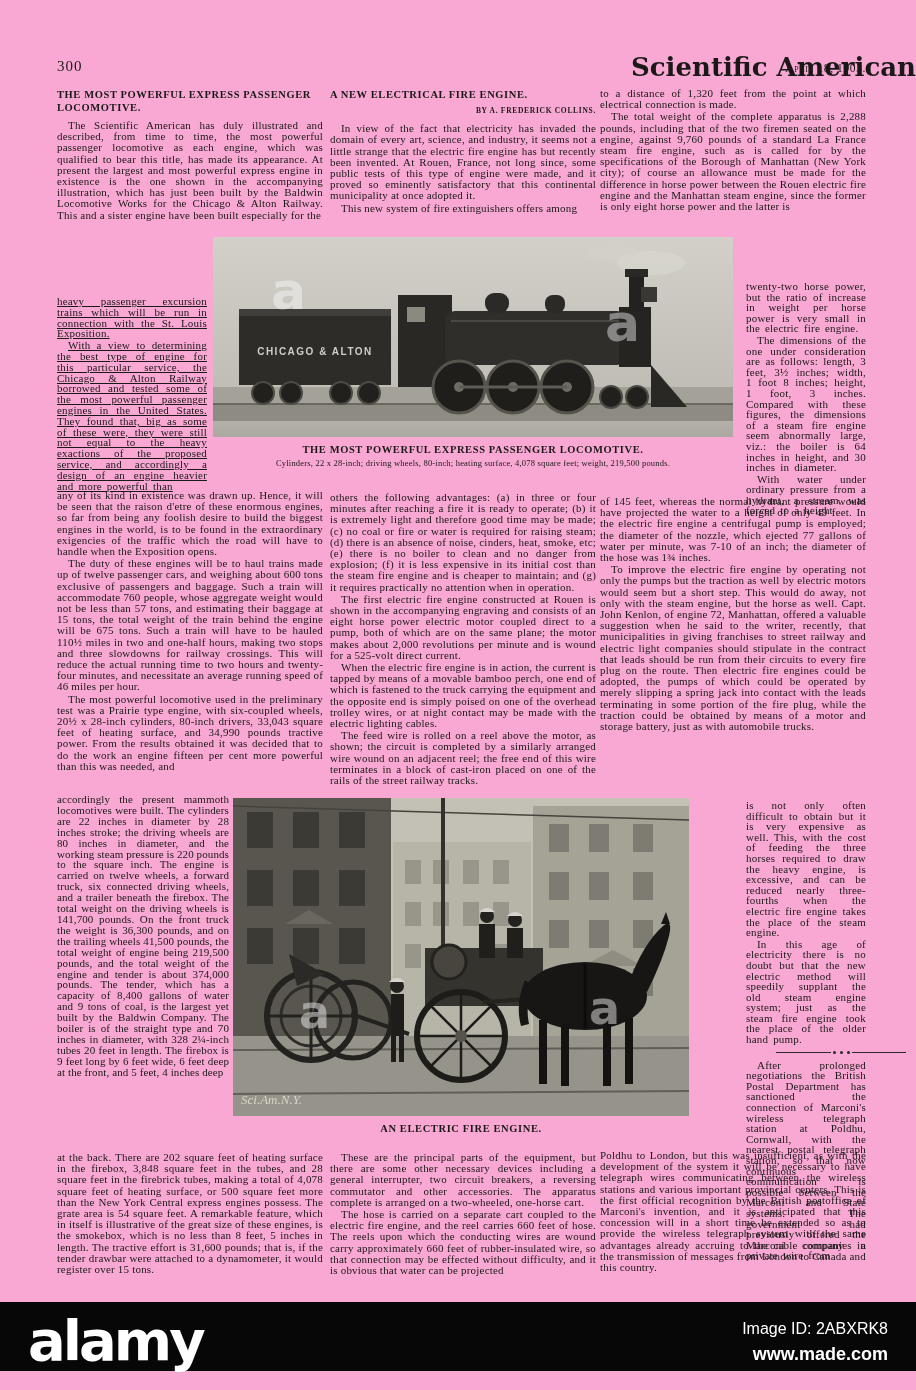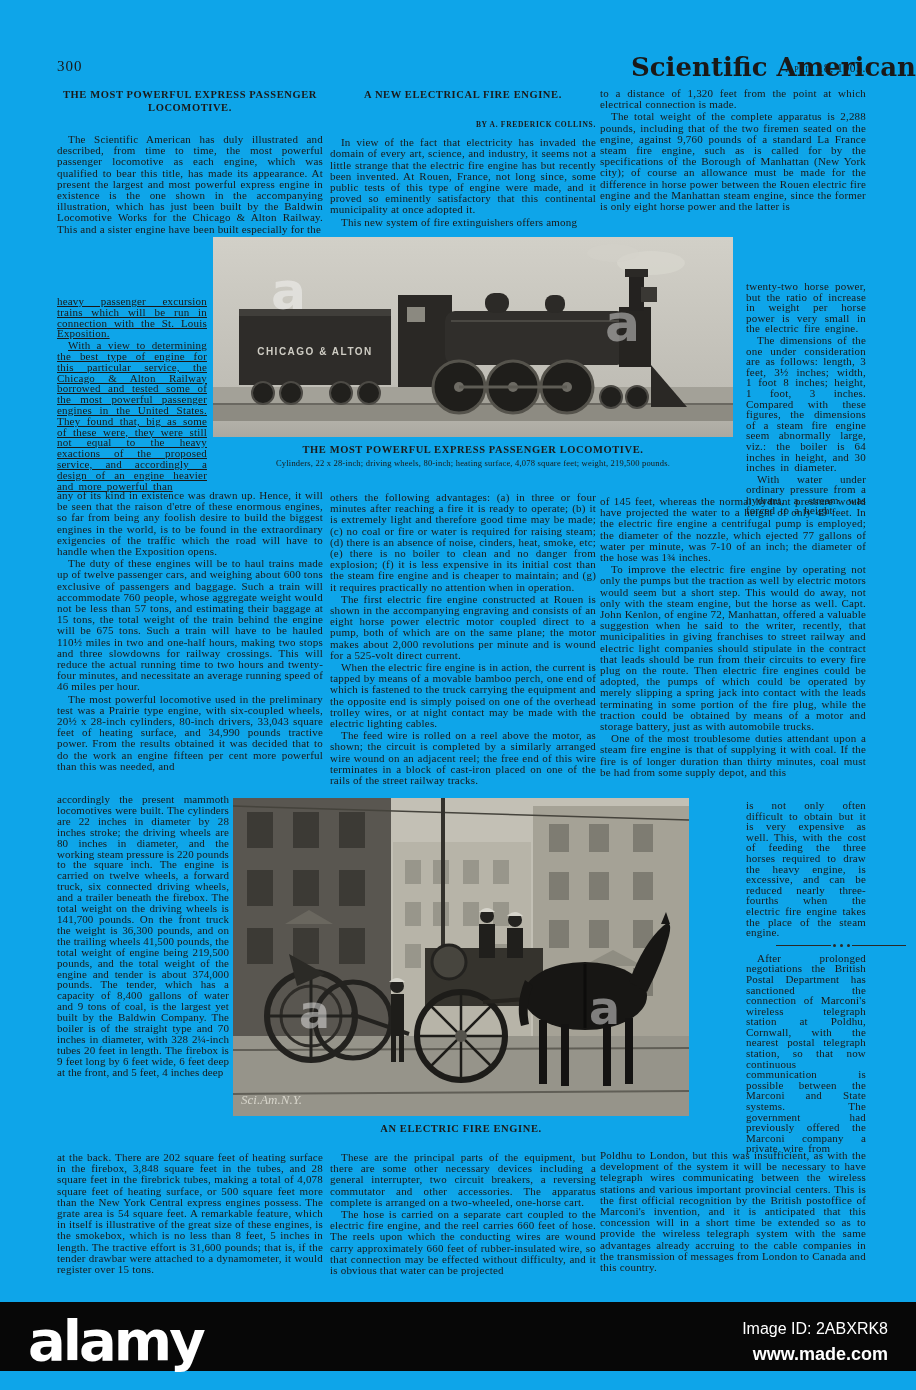--- a/index.html
+++ b/index.html
@@ -1,32 +1,32 @@
 <!DOCTYPE html>
 <html><head>
 <meta charset="utf-8">
 <style>
   html,body{margin:0;padding:0;background:#e9e8e4;}
-  .page{position:relative;width:916px;height:1390px;background:#0ea5e9;overflow:hidden;
+  .page{position:relative;width:916px;height:1390px;background:#f9a8d4;overflow:hidden;
         font-family:"Liberation Serif",serif;color:#1a1918;}
   
   .pagenum{position:absolute;left:57px;top:58px;font-size:15px;letter-spacing:1px;}
   .masthead{position:absolute;left:0;top:52px;width:916px;text-align:right;
             font-family:"DejaVu Serif",serif;font-weight:bold;font-size:26px;letter-spacing:0px;}
   .issuedate{position:absolute;right:50px;top:62px;font-size:11.5px;font-variant:small-caps;letter-spacing:.6px;}
   
   .col{position:absolute;width:266px;text-align:justify;font-size:11px;line-height:11.2px;
        letter-spacing:.2px;z-index:1;}
   .para{text-indent:11px;margin:0 0 1px 0;}
   .cont{text-indent:0;}
   .narrow-l{width:150px;line-height:10.8px;word-spacing:2px;}
   .narrow-l2{width:172px;line-height:10.9px;letter-spacing:.1px;}
   .narrow-r{width:120px;margin-left:auto;line-height:10.6px;word-spacing:2px;}
-  .art-title{font-weight:bold;font-size:10.5px;line-height:13px;text-align:center;
-             letter-spacing:.6px;margin:0 0 20px 0;text-indent:0;}
+  .art-title{font-weight:bold;font-size:10.5px;line-height:13px;text-align:left;
+             letter-spacing:.6px;margin:0 0 6px 0;text-indent:0;}
   .byline{font-weight:bold;font-size:7.5px;text-align:right;letter-spacing:.7px;margin:-2px 0 7px 0;text-indent:0;}
   
   .photo-block{position:absolute;z-index:2;}
   .photo-frame{display:block;}
   .cap-main{font-weight:bold;font-size:10.5px;letter-spacing:.6px;text-align:center;margin-top:7px;}
   .cap-sub{font-size:8.5px;text-align:center;margin-top:3px;letter-spacing:.2px;}
   
   .orn{width:130px;margin:6px auto 6px;margin-left:30px;display:flex;align-items:center;}
   .orn .ln{flex:1;height:1px;background:#2a2927;}
   .orn .dot{width:3px;height:3px;border-radius:50%;background:#2a2927;margin:0 2px;}
@@ -95,25 +95,25 @@
   <div class="col" style="left:600px;top:242px;margin-top:39px;">
     <div class="narrow-r">
       <p class="para cont">twenty-two horse power, but the ratio of increase in weight per horse power is very small in the electric fire engine.</p>
       <p class="para">The dimensions of the one under consideration are as follows: length, 3 feet, 3½ inches; width, 1 foot 8 inches; height, 1 foot, 3 inches. Compared with these figures, the dimensions of a steam fire engine seem abnormally large, viz.: the boiler is 64 inches in height, and 30 inches in diameter.</p>
       <p class="para">With water under ordinary pressure from a hydrant, a stream was forced to a height</p>
     </div>
   </div>
   <div class="col" style="left:600px;top:496px;">
     <p class="para cont">of 145 feet, whereas the normal hydrant pressure would have projected the water to a height of only 49 feet. In the electric fire engine a centrifugal pump is employed; the diameter of the nozzle, which ejected 77 gallons of water per minute, was 7-10 of an inch; the diameter of the hose was 1¾ inches.</p>
     <p class="para">To improve the electric fire engine by operating not only the pumps but the traction as well by electric motors would seem but a short step. This would do away, not only with the steam engine, but the horse as well. Capt. John Kenlon, of engine 72, Manhattan, offered a valuable suggestion when he said to the writer, recently, that municipalities in giving franchises to street railway and electric light companies should stipulate in the contract that leads should be run from their circuits to every fire plug on the route. Then electric fire engines could be adopted, the pumps of which could be operated by merely slipping a spring jack into contact with the leads terminating in some portion of the fire plug, while the traction could be obtained by means of a motor and storage battery, just as with automobile trucks.</p>
-    <p class="para">One of the most troublesome duties attendant upon a steam fire engine is that of supplying it with coal. If the fire is of longer duration than thirty minutes, coal must be had from some supply depot, and this</p>
   </div>
   <div class="col" style="left:600px;top:800px;">
     <div class="narrow-r">
       <p class="para cont">is not only often difficult to obtain but it is very expensive as well. This, with the cost of feeding the three horses required to draw the heavy engine, is excessive, and can be reduced nearly three-fourths when the electric fire engine takes the place of the steam engine.</p>
+      <p class="para">In this age of electricity there is no doubt but that the new electric method will speedily supplant the old steam engine system; just as the steam fire engine took the place of the older hand pump.</p>
       <div class="orn">
         <div class="ln"></div>
           <div class="dot"></div>
           <div class="dot"></div>
           <div class="dot"></div>
           <div class="ln"></div>
       </div>
       <p class="para">After prolonged negotiations the British Postal Department has sanctioned the connection of Marconi's wireless telegraph station at Poldhu, Cornwall, with the nearest postal telegraph station, so that now continuous communication is possible between the Marconi and State systems. The government had previously offered the Marconi company a private wire from</p>
     </div>
   </div>

